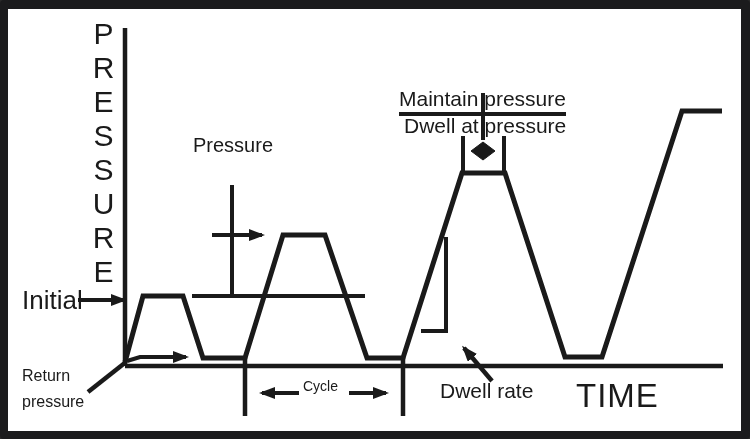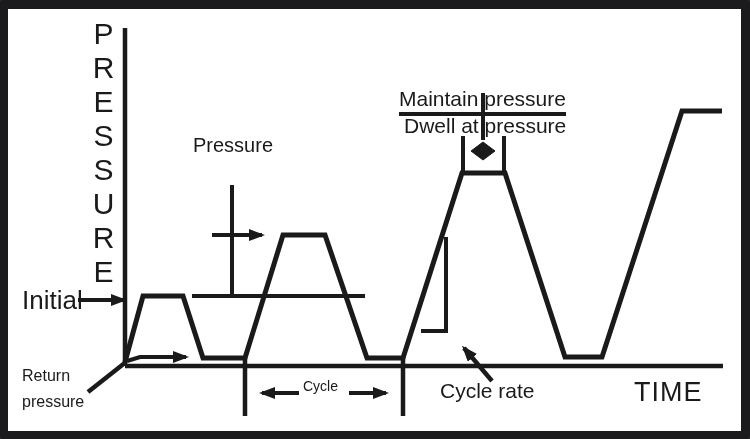--- a/index.html
+++ b/index.html
@@ -12,21 +12,21 @@
   svg.lines{position:absolute;left:0;top:0;width:750px;height:439px;}
   .lbl{position:absolute;white-space:nowrap;color:#1a1a1a;}
   .lbl-initial{left:22px;top:287px;font-size:26px;line-height:26px;}
   .lbl-return{left:22px;top:363px;font-size:16px;line-height:26px;}
   .lbl-increment{left:137px;top:134px;width:192px;text-align:center;font-size:20px;line-height:23px;white-space:normal;}
   .lbl-maintain{left:399px;top:43px;font-size:21px;line-height:24px;margin-top:44px;}
   .lbl-maintain .u{display:inline-block;border-bottom:4px solid #1a1a1a;padding-bottom:1px;}
   .lbl-dwell{left:404px;top:72px;font-size:21px;line-height:22px;margin-top:43px;}
   .lbl-cycle{left:291px;top:378px;width:66px;text-align:left;font-size:14px;margin-left:12px;}
   .lbl-ramp{left:440px;top:379px;font-size:21px;}
-  .lbl-time{left:634px;top:377px;font-size:27px;letter-spacing:1px;}
+  .lbl-time{left:576px;top:377px;font-size:33px;letter-spacing:1px;}
   .lbl-pressure{
     left:86px;top:17px;font-size:30px;letter-spacing:1px;
     writing-mode:vertical-rl;text-orientation:upright;height:260px;
   }
 </style>
 </head>
 <body>
 
 <div class="stage">
   <div class="panel"></div>
@@ -83,14 +83,14 @@
   <div class="lbl lbl-increment">
     <div>Pressure</div>
   </div>
 
   <div class="lbl lbl-maintain">
     <span class="u">Maintain pressure</span>
   </div>
   <div class="lbl lbl-dwell">Dwell at pressure</div>
 
   <div class="lbl lbl-cycle">Cycle</div>
-  <div class="lbl lbl-ramp">Cycle rate</div>
+  <div class="lbl lbl-ramp">Dwell rate</div>
 </div>
 
 </body></html>

